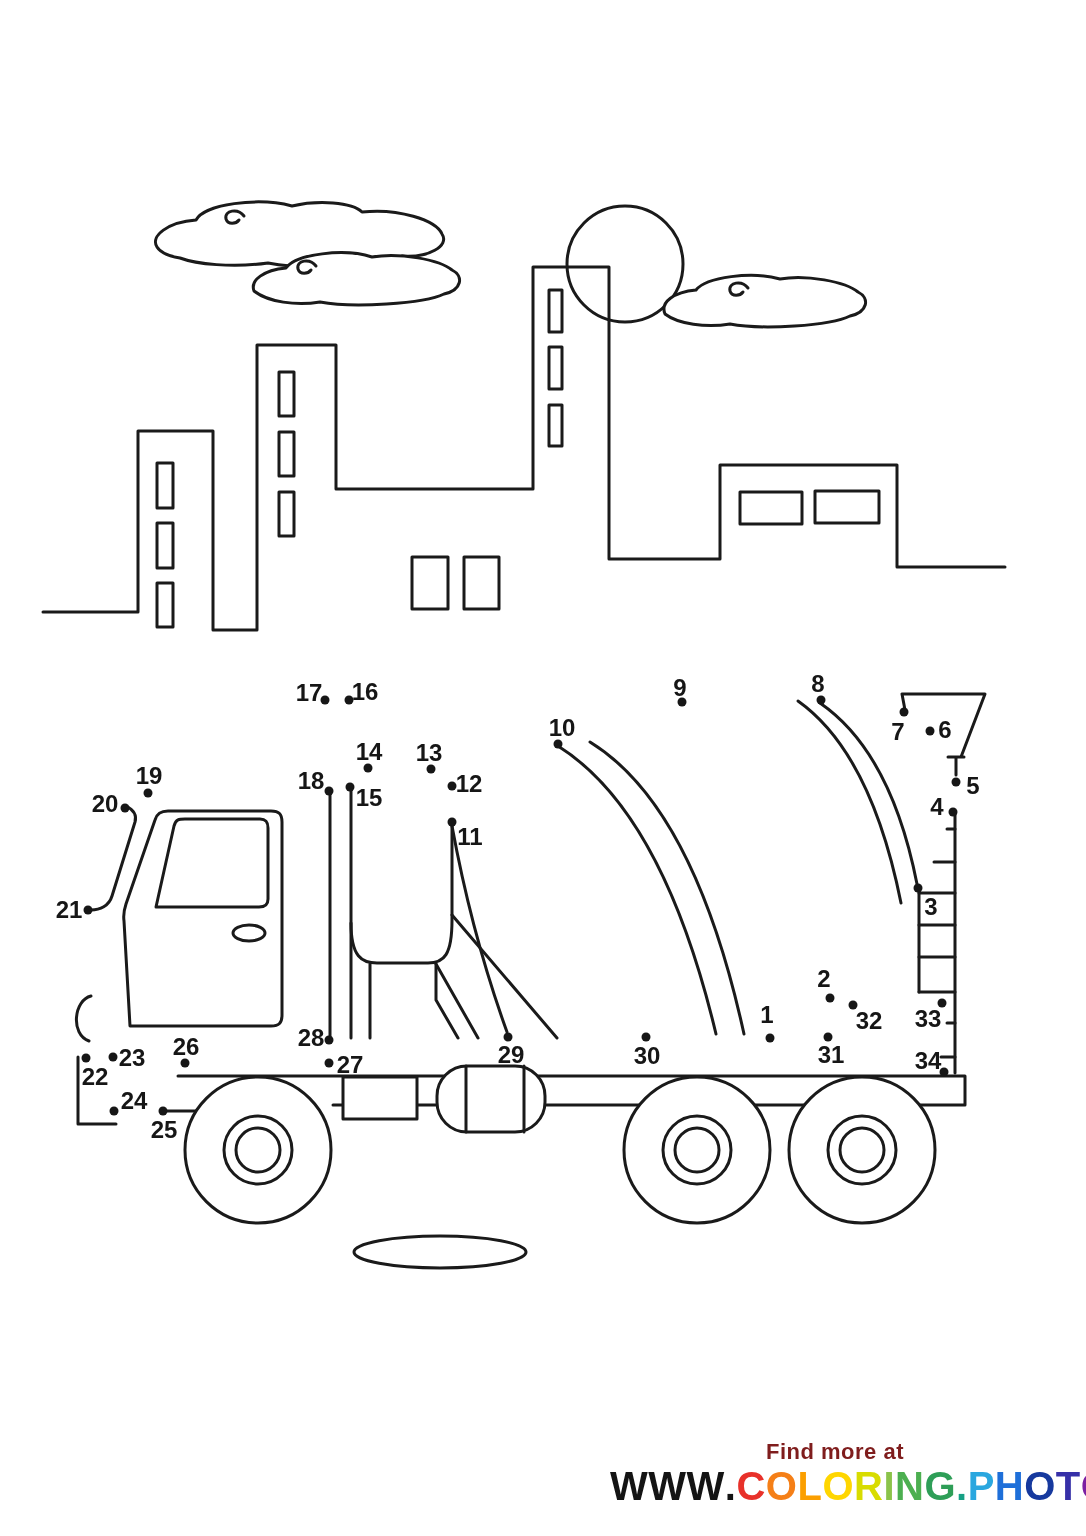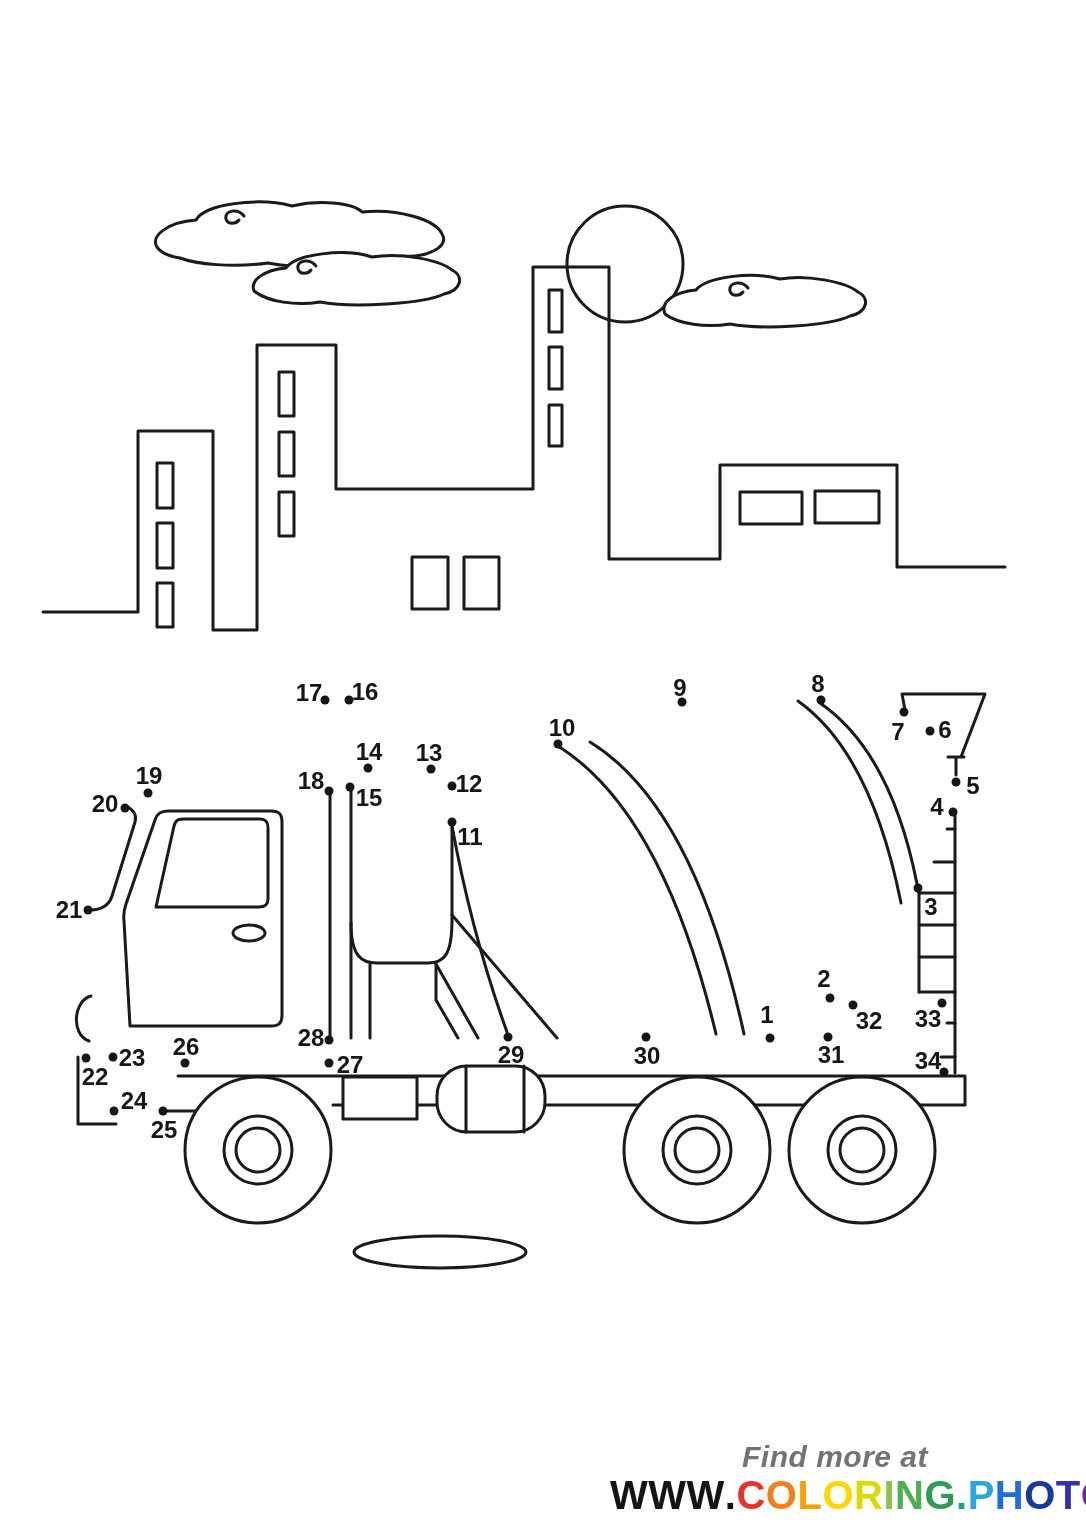--- a/index.html
+++ b/index.html
@@ -1,21 +1,21 @@
 <!DOCTYPE html>
 <html><head>
 <meta charset="utf-8">
 <style>
   html,body{margin:0;padding:0;background:#888;}
   #page{position:relative;width:1086px;height:1536px;background:#ffffff;overflow:hidden;
         font-family:"Liberation Sans",sans-serif;}
   #art{position:absolute;left:0;top:0;}
   .dotnum{font-family:"Liberation Sans",sans-serif;font-weight:bold;font-size:24px;fill:#161616;}
   #footer{position:absolute;left:610px;top:1440px;width:450px;text-align:center;line-height:1.1;}
-  #footer .l1{font-weight:bold;font-size:30px;color:#737373;letter-spacing:0.5px;font-style:italic;}
+  #footer .l1{font-weight:bold;font-size:22px;color:#7f1d1d;letter-spacing:0.5px;}
   #footer .url{font-weight:bold;font-size:40px;letter-spacing:0.5px;white-space:nowrap;}
   #footer .url span{display:inline-block;}
 </style>
 </head>
 <body>
 
 <div id="page">
 
   <svg id="art" width="1086" height="1536" viewBox="0 0 1086 1536" fill="none" stroke="#1a1a1a" stroke-width="3" stroke-linecap="round" stroke-linejoin="round">
 

